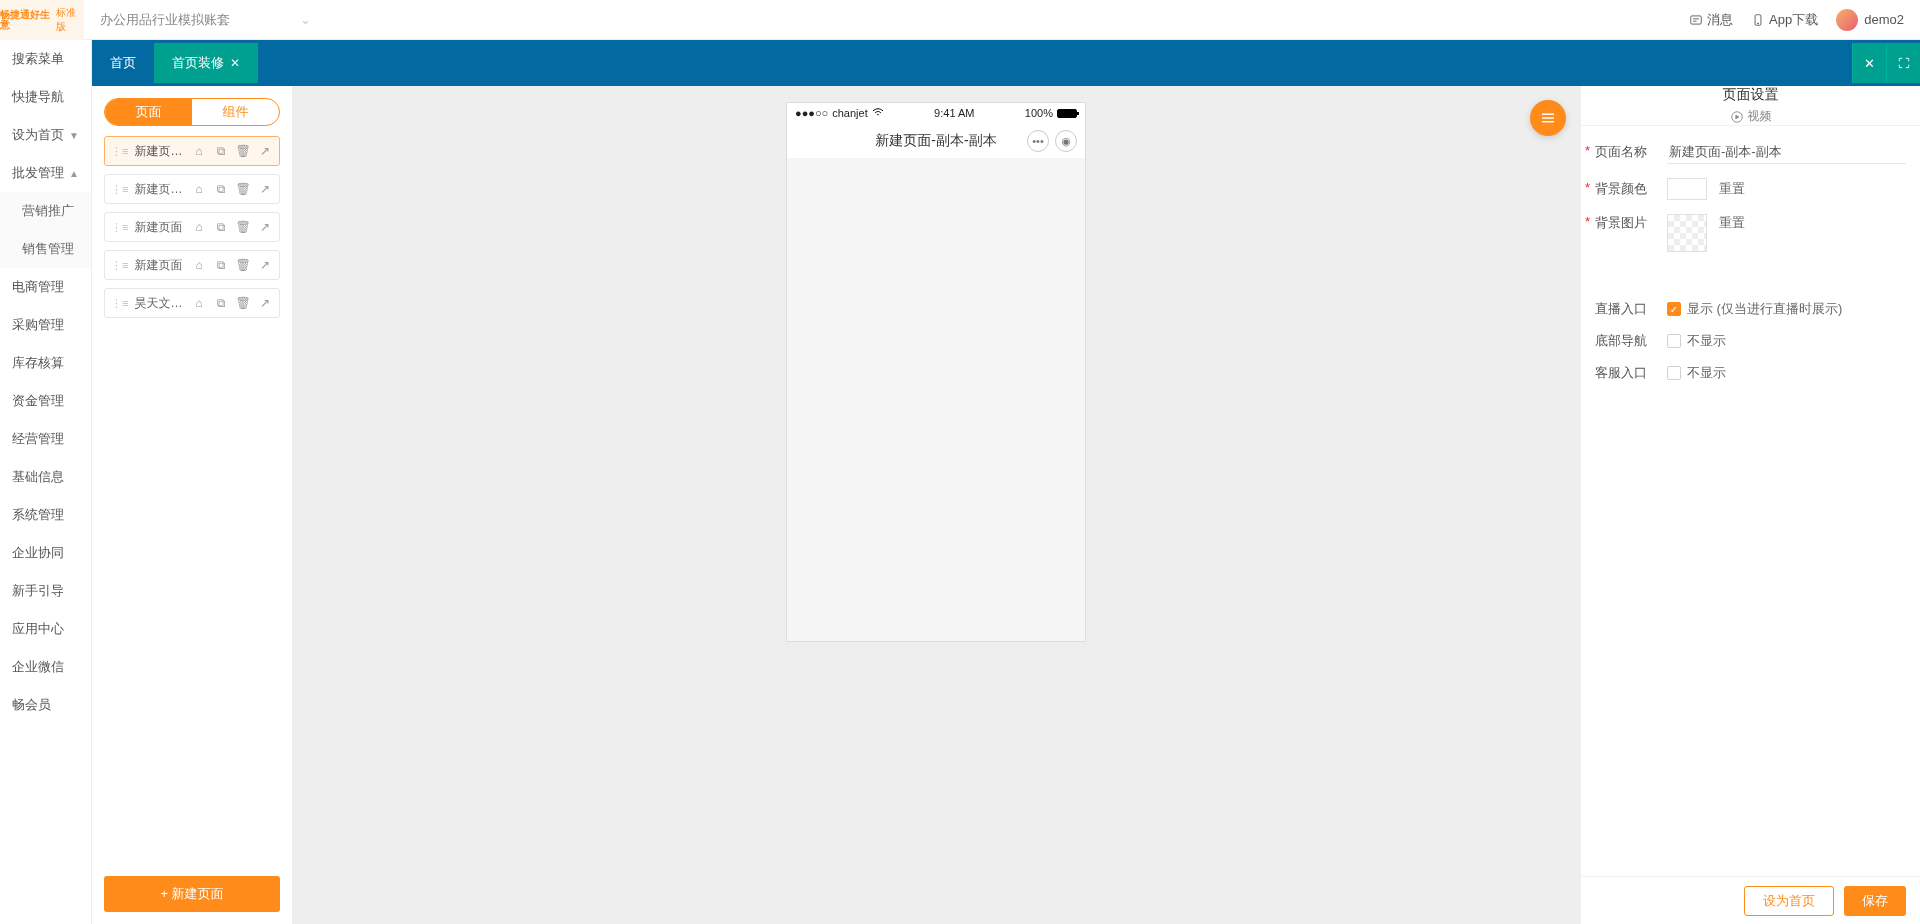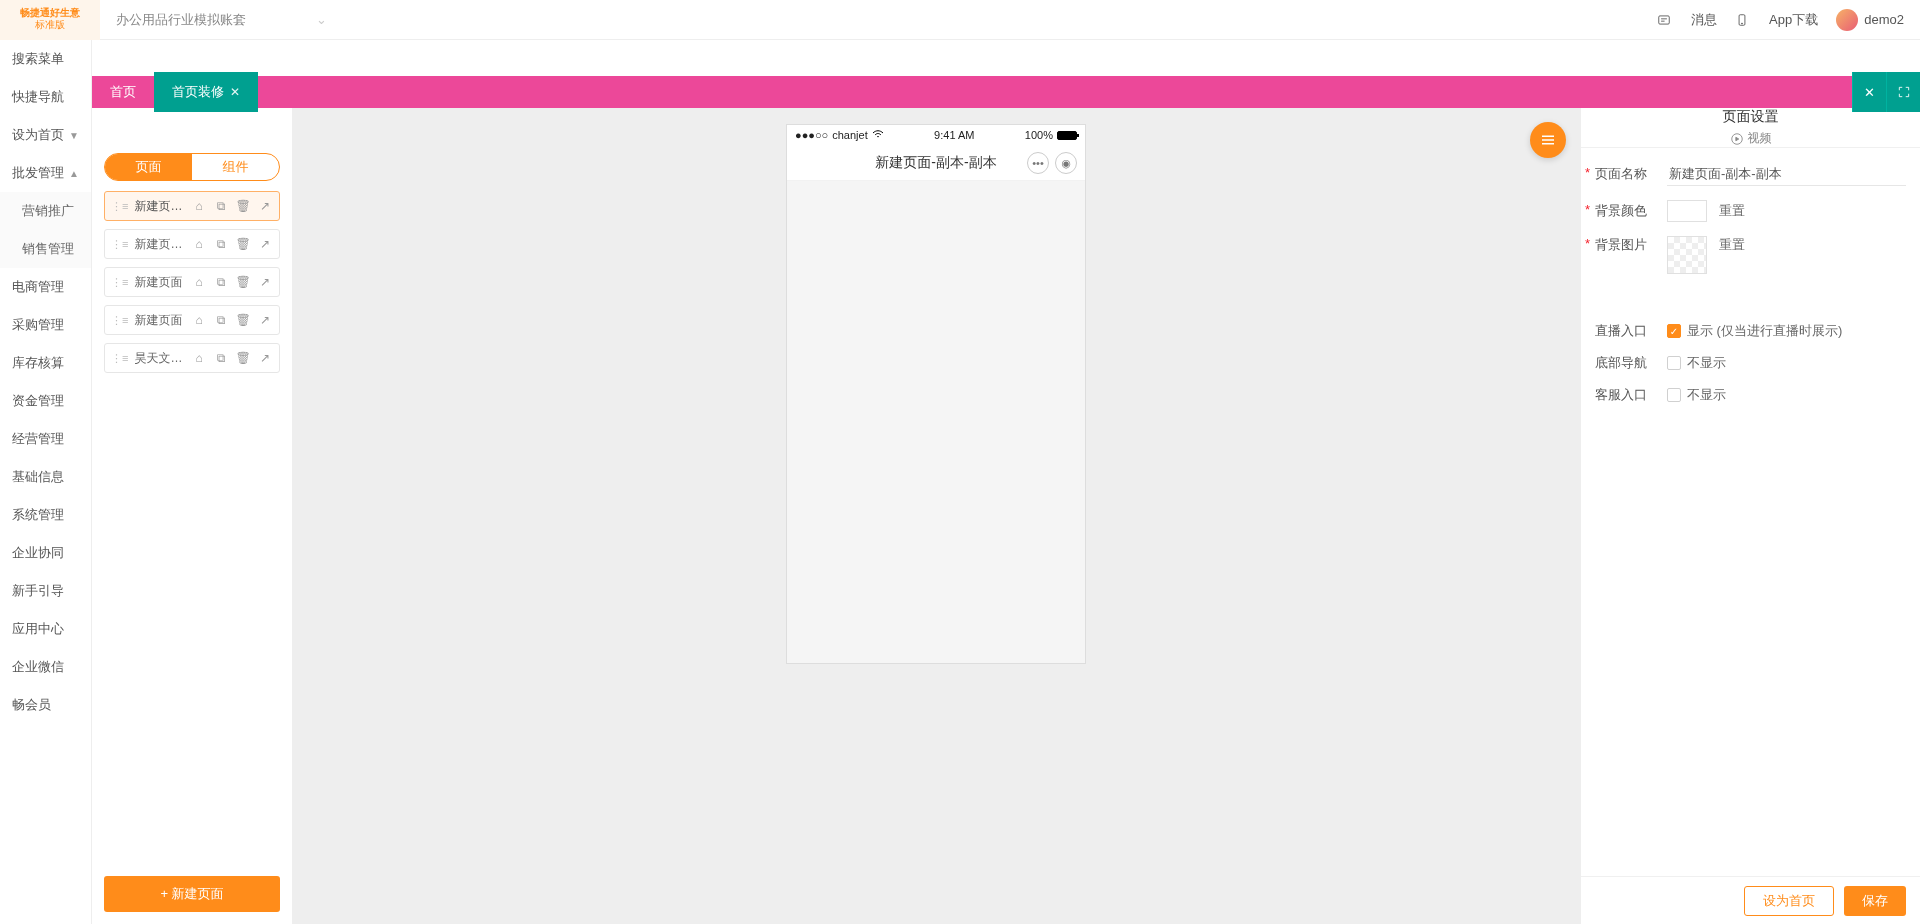--- a/index.html
+++ b/index.html
@@ -1,54 +1,54 @@
 <!DOCTYPE html>
 <html><head>
 <meta charset="utf-8">
 <style>
 *{box-sizing:border-box;margin:0;padding:0;font-family:"Microsoft YaHei","PingFang SC",sans-serif;}
 html,body{height:100%;}
 body{font-size:13px;color:#333;background:#fff;overflow:hidden;}
 
 
 .top-header{height:40px;display:flex;align-items:center;border-bottom:1px solid #eee;padding:0 16px 0 0;}
-.logo-block{width:100px;height:40px;background:#fef5eb;display:flex;flex-direction:column;align-items:center;justify-content:center;font-size:10px;color:#ff8c1a;}
+.logo-block{width:84px;height:40px;background:#fef5eb;display:flex;flex-direction:row;align-items:center;justify-content:center;font-size:10px;color:#ff8c1a;}
 .logo-block .name{font-weight:bold;line-height:1;}
 .logo-block .sub{font-size:10px;}
 .acct-select{margin-left:16px;color:#888;font-size:13px;display:flex;align-items:center;gap:70px;cursor:pointer;}
 .acct-select .chev{color:#ccc;}
 .top-right{margin-left:auto;display:flex;align-items:center;gap:18px;color:#555;}
-.top-link{display:flex;align-items:center;gap:20px;cursor:pointer;font-size:13px;}
+.top-link{display:flex;align-items:center;gap:4px;cursor:pointer;font-size:13px;}
 .avatar{width:22px;height:22px;border-radius:50%;background:linear-gradient(135deg,#f7b267,#e85d75);}
 .user{display:flex;align-items:center;gap:6px;}
 
 
 .shell{display:flex;height:calc(100% - 40px);}
 
 
 .leftnav{width:92px;background:#fff;border-right:1px solid #eee;overflow-y:auto;}
 .nav-item{padding:10px 12px;color:#555;font-size:13px;display:flex;align-items:center;justify-content:space-between;cursor:pointer;}
 .nav-item.sub{padding-left:22px;background:#fafafa;color:#666;}
 .nav-arrow{font-size:10px;color:#999;}
 
 
 .main{flex:1;display:flex;flex-direction:column;min-width:0;}
-.tabbar{height:32px;background:#ec4899;display:flex;align-items:center;color:#fff;position:relative;margin-top:36px;}
+.tabbar{height:46px;background:#0369a1;display:flex;align-items:center;color:#fff;position:relative;}
 .tab{padding:0 18px;height:40px;display:flex;align-items:center;gap:6px;cursor:pointer;font-size:13px;}
 .tab.active{background:#00a090;}
 .tab .close{font-size:12px;opacity:.9;}
 .tabbar-right{margin-left:auto;display:flex;height:40px;}
 .tb-btn{width:34px;height:40px;display:flex;align-items:center;justify-content:center;background:#00a090;border-left:1px solid #00b3a1;cursor:pointer;color:#fff;}
 
 
 .workarea{flex:1;display:flex;min-height:0;}
 
 
 .pl-panel{width:200px;padding:12px;display:flex;flex-direction:column;gap:10px;}
-.pl-switch{display:flex;border:1px solid #ff8c1a;border-radius:14px;overflow:hidden;height:28px;margin-top:33px;}
+.pl-switch{display:flex;border:1px solid #ff8c1a;border-radius:14px;overflow:hidden;height:28px;}
 .pl-switch div{flex:1;display:flex;align-items:center;justify-content:center;font-size:13px;cursor:pointer;}
 .pl-switch .on{background:#ff8c1a;color:#fff;}
 .pl-switch .off{color:#ff8c1a;}
 .pl-list{flex:1;overflow-y:auto;display:flex;flex-direction:column;gap:8px;}
 .pl-item{display:flex;align-items:center;border:1px solid #e6e6e6;border-radius:3px;padding:0 6px;height:30px;gap:6px;cursor:pointer;color:#666;background:#fff;}
 .pl-item.sel{border-color:#ffb066;background:#fff6ee;color:#555;}
 .pl-item .drag{font-size:11px;color:#bbb;cursor:grab;}
 .pl-item .nm{flex:1;white-space:nowrap;overflow:hidden;text-overflow:ellipsis;font-size:12px;}
 .pl-item .ic{width:16px;text-align:center;font-size:12px;color:#999;}
 .new-page-btn{height:36px;background:#ff8c1a;color:#fff;display:flex;justify-content:center;align-items:center;border-radius:3px;cursor:pointer;font-size:13px;}

